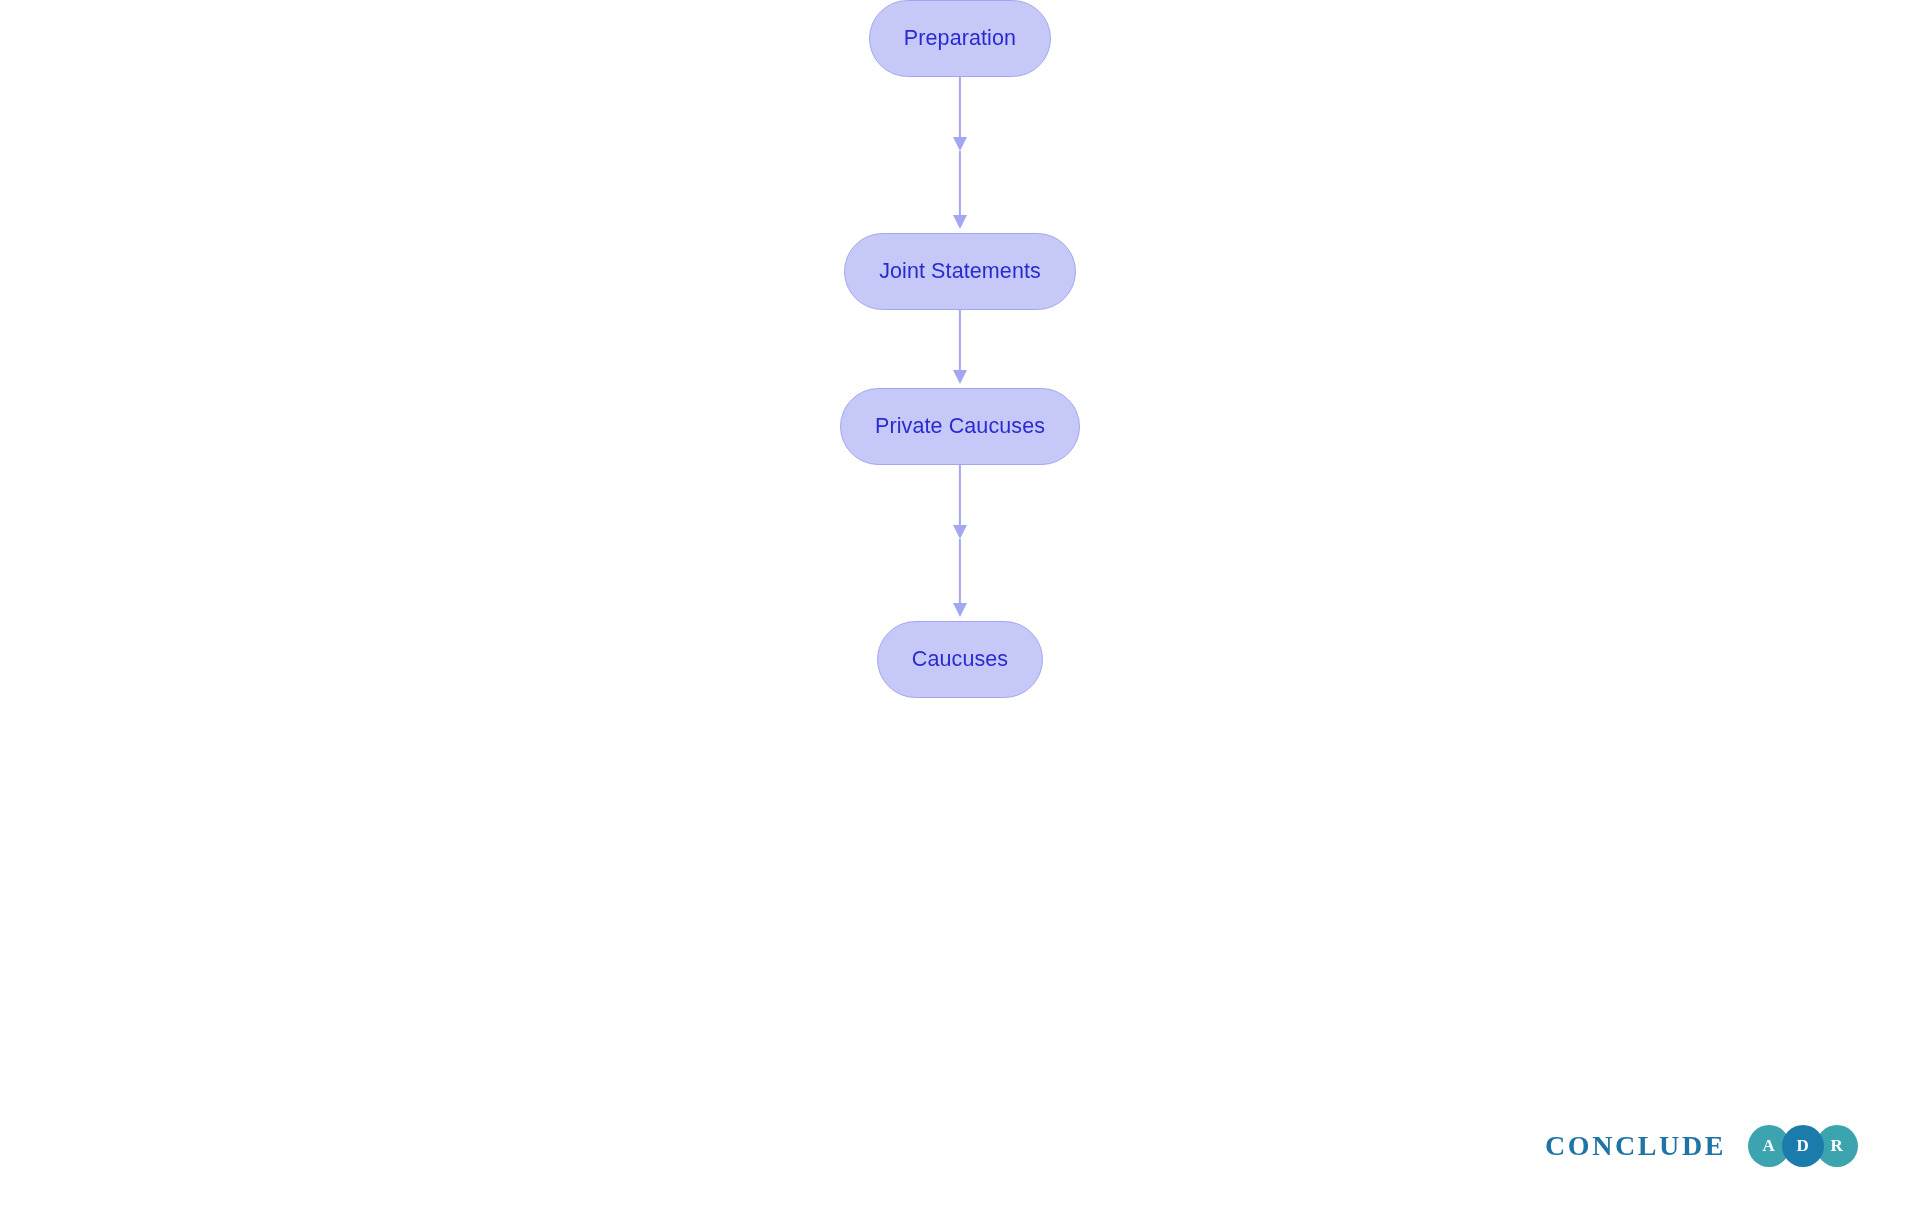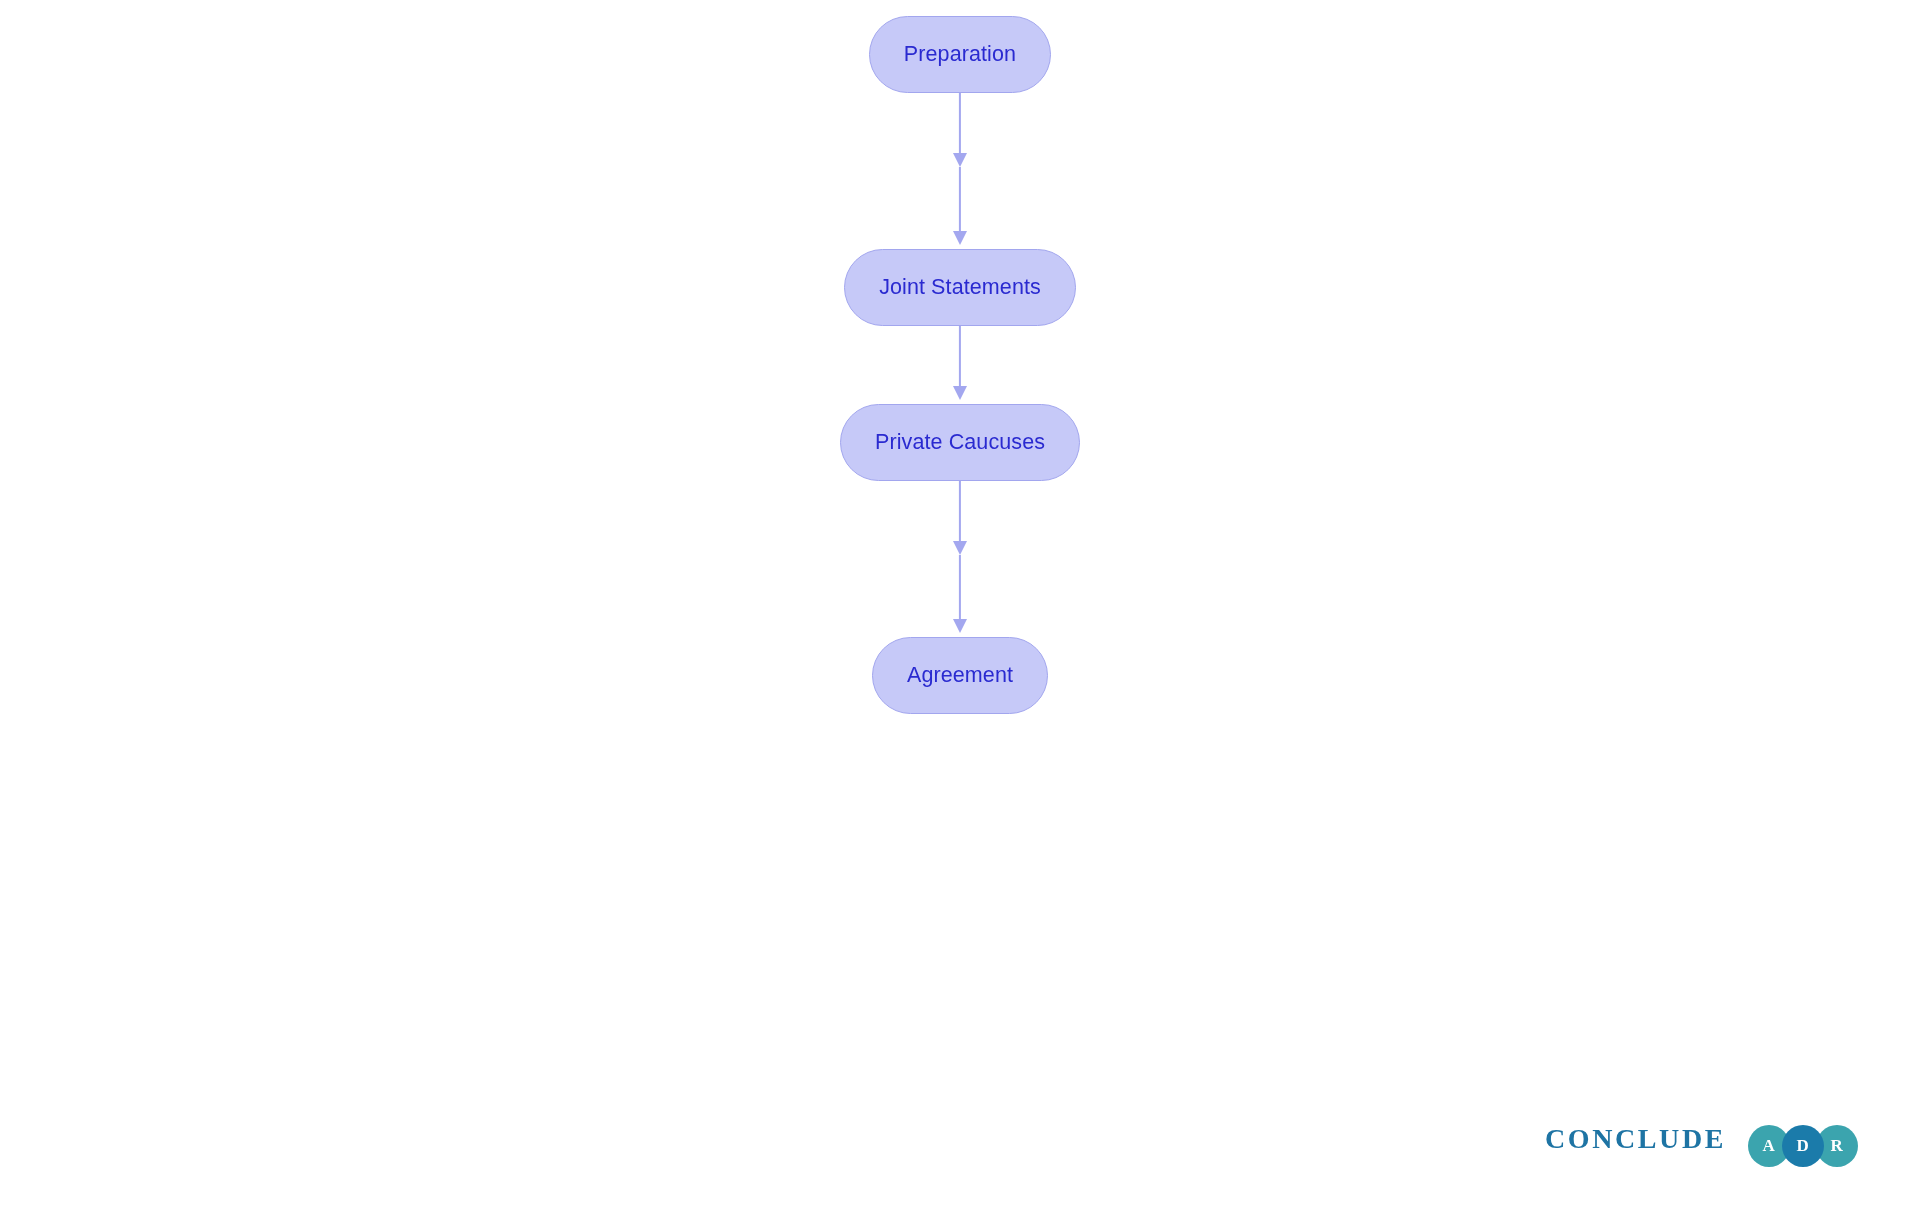--- a/index.html
+++ b/index.html
@@ -27,21 +27,20 @@
   
   .flow-column {
     position: absolute;
     left: 0;
     top: 0;
     width: 1920px;
     height: 1090px;
     display: flex;
     flex-direction: column;
     align-items: center;
-    margin-top: 16px;
   }
 
   .flow-step {
     display: flex;
     flex-direction: column;
     align-items: center;
   }
 
   .node {
     box-sizing: border-box;
@@ -95,20 +94,21 @@
     border-right: 7.5px solid transparent;
     border-top: 14px solid #a3a7ef;
   }
 
   
   .brand-logo {
     position: absolute;
     right: 62px;
     bottom: 48px;
     display: flex;
+    align-items: center;
     gap: 22px;
   }
   .brand-wordmark {
     font-family: "Liberation Serif", serif;
     font-size: 28px;
     font-weight: 700;
     letter-spacing: 2.6px;
     color: #1e74a4;
     line-height: 1;
   }
@@ -175,21 +175,21 @@
       <span class="head"></span>
     </div>
 
     <div class="connector">
       <span class="stem"></span>
       <span class="head"></span>
     </div>
 
     <div class="flow-step">
       <div class="node">
-        <span class="node-label">Agreement</span>
+        <span class="node-label">Caucuses</span>
       </div>
     </div>
 
   </div>
 
   <div class="brand-logo">
     <span class="brand-wordmark">CONCLUDE</span>
     <span class="brand-circles">
       <span class="brand-circle c-a">A</span>
       <span class="brand-circle c-d">D</span>

